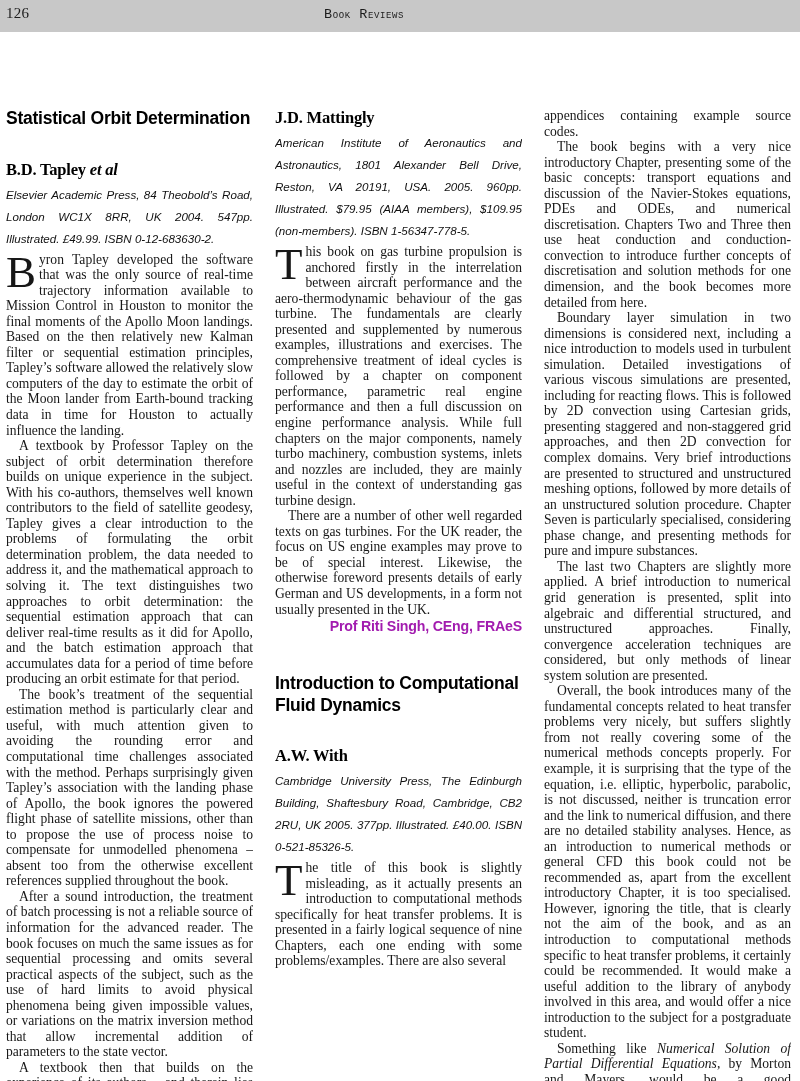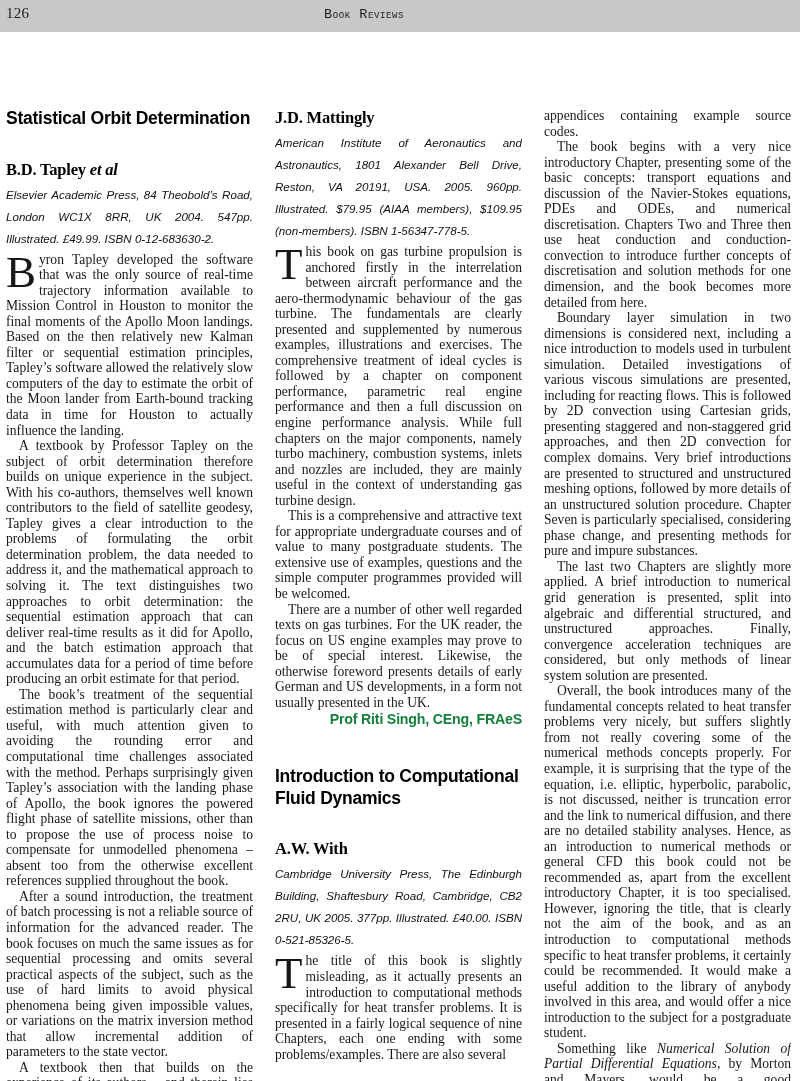--- a/index.html
+++ b/index.html
@@ -126,21 +126,21 @@
     font-weight: normal;
   }
 
   .signature {
     font-family: "Liberation Sans", "DejaVu Sans", sans-serif;
     font-weight: bold;
     font-size: 14.2px;
     line-height: 17px;
     letter-spacing: -0.2px;
     text-align: right;
-    color: #15803d;
+    color: #a21caf;
     margin: 1px 0 0 0;
   }
 
   .gap-after-signature { height: 38px; }
 </style>
 </head>
 <body>
 
 <div id="page-header">
   <span class="folio">126</span>
@@ -161,21 +161,20 @@
       <p class="body-text indent">A textbook then that builds on the experience of its authors – and therein lies both its strengths and its weaknesses.</p>
 
     </div>
   </div>
 
   <div class="column">
     <div class="review">
       <h2 class="author"><span>J.D. Mattingly</span></h2>
       <p class="imprint">American Institute of Aeronautics and Astronautics, 1801 Alexander Bell Drive, Reston, VA 20191, USA. 2005. 960pp. Illustrated. $79.95 (AIAA members), $109.95 (non-members). ISBN 1-56347-778-5.</p>
       <p class="body-text dropcap-para">This book on gas turbine propulsion is anchored firstly in the interrelation between aircraft performance and the aero-thermodynamic behaviour of the gas turbine. The fundamentals are clearly presented and supplemented by numerous examples, illustrations and exercises. The comprehensive treatment of ideal cycles is followed by a chapter on component performance, parametric real engine performance and then a full discussion on engine performance analysis. While full chapters on the major components, namely turbo machinery, combustion systems, inlets and nozzles are included, they are mainly useful in the context of understanding gas turbine design.</p>
-      <p class="body-text indent">This is a comprehensive and attractive text for appropriate undergraduate courses and of value to many postgraduate students. The extensive use of examples, questions and the simple computer programmes provided will be welcomed.</p>
       <p class="body-text indent">There are a number of other well regarded texts on gas turbines. For the UK reader, the focus on US engine examples may prove to be of special interest. Likewise, the otherwise foreword presents details of early German and US developments, in a form not usually presented in the UK.</p>
       <p class="signature">Prof Riti Singh, CEng, FRAeS</p>
     </div>
 
     <div class="gap-after-signature"></div>
 
     <div class="review">
       <h1 class="book-title">Introduction to Computational Fluid Dynamics</h1>
       <h2 class="author"><span>A.W. With</span></h2>
       <p class="imprint">Cambridge University Press, The Edinburgh Building, Shaftesbury Road, Cambridge, CB2 2RU, UK 2005. 377pp. Illustrated. £40.00. ISBN 0-521-85326-5.</p>

